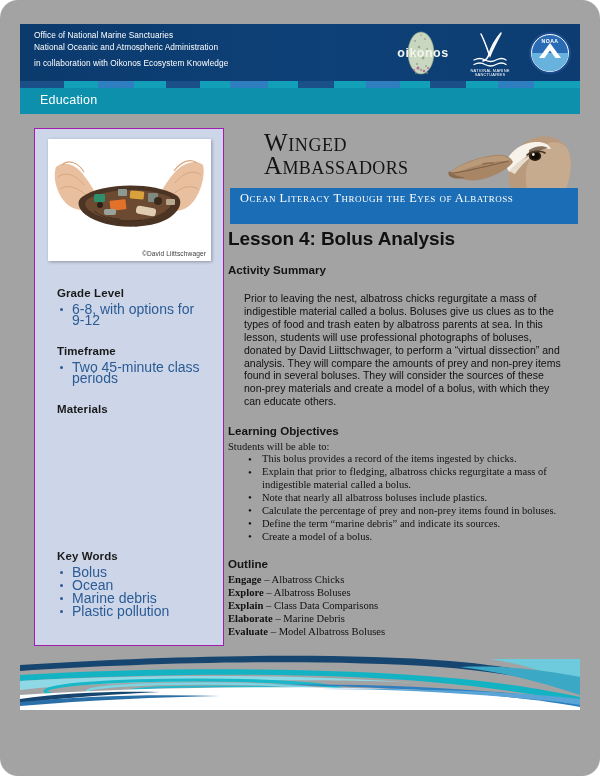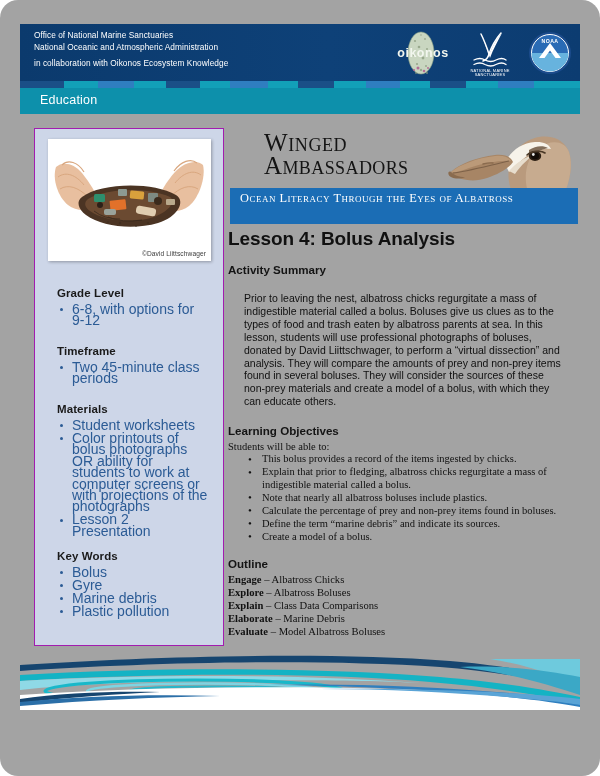--- a/index.html
+++ b/index.html
@@ -414,32 +414,27 @@
 
     <div class="side-section" style="top:216px;">
       <div class="side-h">Timeframe</div>
       <ul class="side-ul">
         <li>Two 45-minute class periods</li>
       </ul>
     </div>
 
     <div class="side-section" style="top:274px;">
       <div class="side-h">Materials</div>
-      <ul class="side-ul">
-        <li>Student worksheets</li>
-        <li>Color printouts of bolus photographs OR ability for students to work at computer screens or with projections of the photographs</li>
-        <li>Lesson 2 Presentation</li>
-      </ul>
     </div>
 
     <div class="side-section" style="top:421px;">
       <div class="side-h">Key Words</div>
       <ul class="side-ul">
         <li>Bolus</li>
-        <li>Gyre</li>
+        <li>Ocean</li>
         <li>Marine debris</li>
         <li>Plastic pollution</li>
       </ul>
     </div>
   </div>
 
   <div class="main">
 
     <div class="banner">
       <div class="banner-wordmark">

